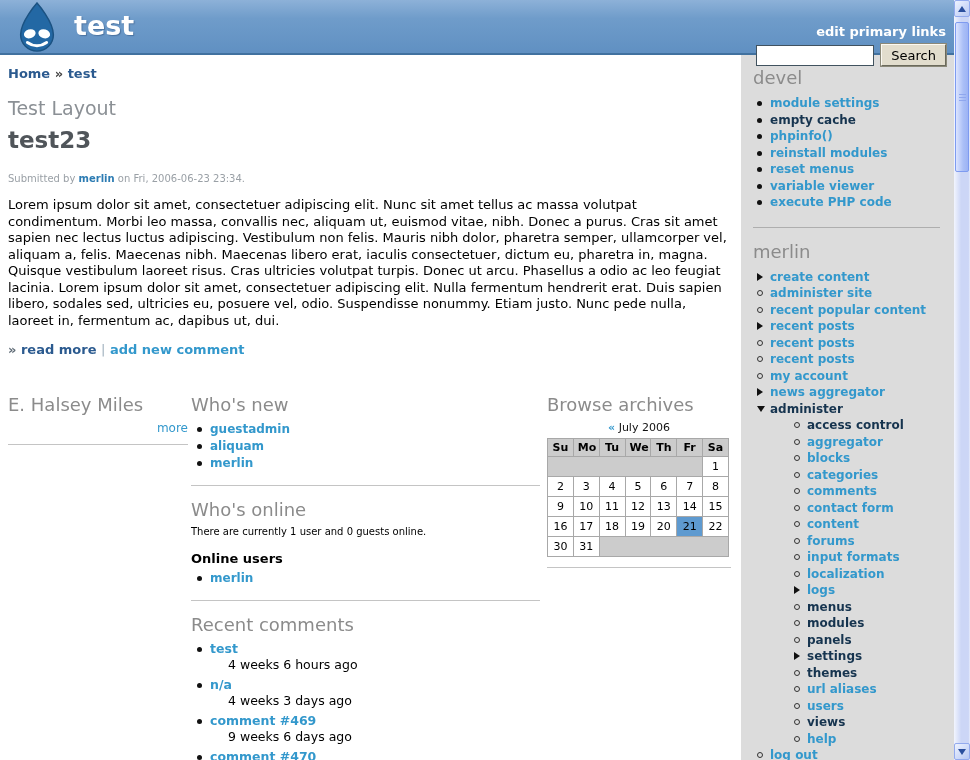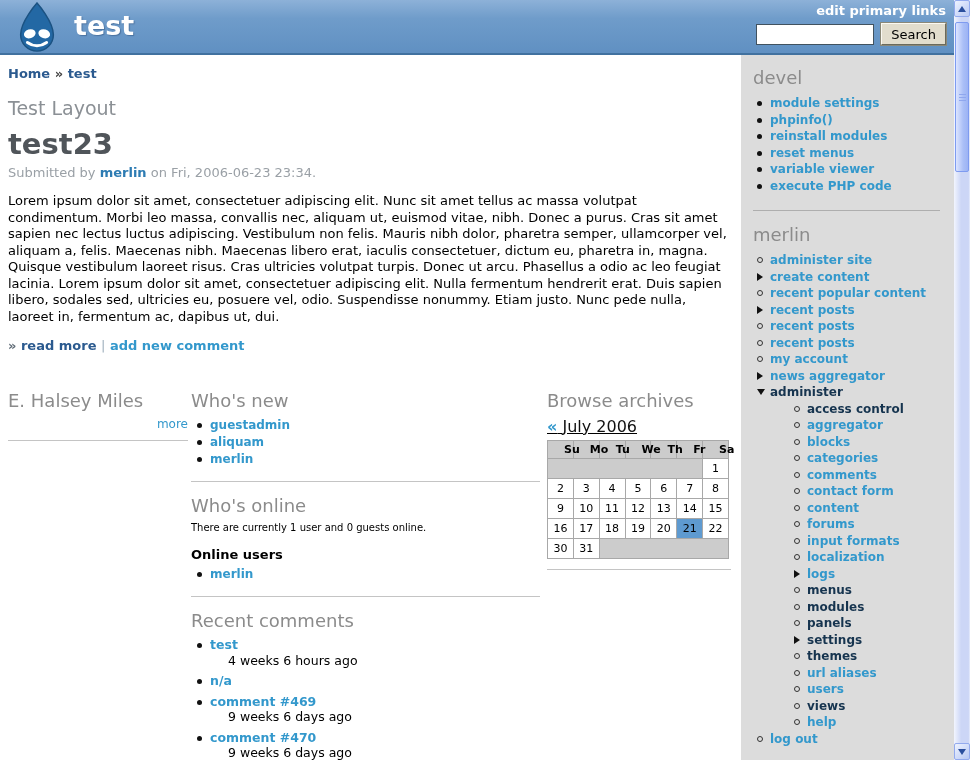--- a/index.html
+++ b/index.html
@@ -19,41 +19,41 @@
   .header{
     height:55px;position:relative;
     background:linear-gradient(var(--header-top), #6f9cca 35%, var(--header-bottom));
     border-bottom:2px solid var(--header-border);
   }
   .logo{position:absolute;left:8px;top:2px;}
   .site-name{
     position:absolute;left:74px;top:10px;color:#fff;font-size:27px;font-weight:bold;
     text-shadow:1px 1px 1px rgba(20,50,90,.35);
   }
-  .header-right{position:absolute;right:8px;top:3px;text-align:right;}
+  .header-right{position:absolute;right:8px;top:24px;text-align:right;}
   .edit-links{color:#fff;font-weight:bold;font-size:13px;display:block;margin-bottom:5px;cursor:pointer;}
   .search-row{display:flex;gap:7px;justify-content:flex-end;align-items:center;}
   .search-input{width:118px;height:21px;border:1px solid #41525f;font-size:12px;padding:1px 3px;font-family:inherit;}
   .search-btn{
     height:22px;font-size:13px;padding:0 9px;color:#000;font-family:inherit;
     background:#e2ddcd;border:1px solid;border-color:#fbf9f2 #6b6a5c #6b6a5c #fbf9f2;
     box-shadow:0 0 0 1px #8a8878;cursor:pointer;
   }
 
   
   .content-wrap{display:flex;align-items:stretch;min-height:705px;}
   .main{flex:1;min-width:0;padding:0 8px;}
   .sidebar{width:213px;flex:none;background:var(--sidebar-bg);padding:8px 8px 8px 12px;min-height:705px;}
 
   
   .breadcrumb{margin:11px 0 0 0;font-size:13px;font-weight:bold;color:#444;}
   .bc-link{color:var(--navy);cursor:pointer;}
   .section-title{margin:16px 0 0 0;font-size:19px;color:#8b9095;font-weight:normal;}
-  .node-title{margin:8px 0 4px 0;font-size:29px;color:#50555a;font-weight:bold;}
-  .submitted{font-size:13px;color:#9aa0a6;}
+  .node-title{margin:8px 0 20px 0;font-size:23px;color:#50555a;font-weight:bold;}
+  .submitted{font-size:10px;color:#9aa0a6;}
   .submitted .author{color:#2d7cb3;font-weight:bold;cursor:pointer;}
   .body-text{margin:13px 0 0 0;font-size:13px;line-height:16.5px;}
   .node-links{margin:13px 0 0 0;font-size:13px;font-weight:bold;}
   .node-links .marker{color:#5f6b76;}
   .node-links .pipe{color:#9fb0bd;font-weight:normal;}
   .read-more{color:var(--navy);cursor:pointer;}
   .add-comment{color:var(--link);cursor:pointer;}
 
   .row3{display:flex;align-items:flex-start;margin:37px 0 0 0;}
   .col-left{width:180px;flex:none;}
@@ -78,25 +78,25 @@
   ul.comments .age{font-weight:normal;color:#000;margin-left:31px;}
 
   
   .mk{display:inline-block;width:13px;}
   .mk-disc::before{content:'';display:inline-block;width:5px;height:5px;background:#111;border-radius:50%;margin-bottom:1px;}
   .mk-circle::before{content:'';display:inline-block;width:4px;height:4px;border:1px solid #333;border-radius:50%;margin-bottom:1px;}
   .mk-right::before{content:'';display:inline-block;width:0;height:0;border-left:6px solid #111;border-top:4px solid transparent;border-bottom:4px solid transparent;}
   .mk-down::before{content:'';display:inline-block;width:0;height:0;border-top:6px solid #111;border-left:4px solid transparent;border-right:4px solid transparent;margin-bottom:1px;}
 
   
-  .cal-header{font-size:16px;margin:3px 0 4px 0;text-decoration:underline;}
+  .cal-header{text-align:center;font-size:11px;margin:3px 0 4px 0;}
   .cal-prev{color:var(--link);font-weight:bold;cursor:pointer;}
   .cal-month{color:#111;}
   table.cal{border-collapse:collapse;width:182px;font-size:11px;table-layout:fixed;}
-  table.cal th{background:#ccc;border:1px solid #a8a8a8;padding:2px 16px;font-size:11px;text-align:center;}
+  table.cal th{background:#ccc;border:1px solid #a8a8a8;padding:2px 4px;font-size:11px;text-align:center;}
   table.cal td{border:1px solid #a8a8a8;text-align:center;padding:3px 0;height:20px;}
   td.c-empty{background:#ccc;}
   td.c-selected{background:var(--selected-day);}
   .col-cal .divider{margin-top:10px;}
 
   
   .sb-title{font-size:18px;color:var(--title-gray);font-weight:normal;margin:4px 0 7px 0;}
   ul.menu{list-style:none;margin:0;padding:0 0 0 4px;}
   ul.menu li{line-height:16.5px;font-size:12px;font-weight:bold;}
   ul.menu ul.sub{list-style:none;margin:0;padding:0 0 0 37px;}
@@ -187,21 +187,21 @@
           <div class="online-status">There are currently 1 user and 0 guests online.</div>
           <div class="online-sub">Online users</div>
           <ul class="plain" id="online-users-list">
               <li><span class="mk mk-disc"></span><span class="link">merlin</span></li>
             </ul>
           <hr class="divider">
 
           <div class="btitle">Recent comments</div>
           <ul class="comments" id="recent-comments-list">
               <li><span class="mk mk-disc"></span><span class="link">test</span><div class="age">4 weeks 6 hours ago</div></li>
-              <li><span class="mk mk-disc"></span><span class="link">n/a</span></li>
+              <li><span class="mk mk-disc"></span><span class="link">n/a</span><div class="age">4 weeks 3 days ago</div></li>
               <li><span class="mk mk-disc"></span><span class="link">comment #469</span><div class="age">9 weeks 6 days ago</div></li>
               <li><span class="mk mk-disc"></span><span class="link">comment #470</span><div class="age">9 weeks 6 days ago</div></li>
             </ul>
         </div>
 
         <div class="col-cal">
           <div class="btitle">Browse archives</div>
           <div class="cal-header">
             <span class="cal-prev">«</span>
             <span class="cal-month">July 2006</span>
@@ -259,31 +259,32 @@
           </table>
           <hr class="divider">
         </div>
       </div>
     </div>
 
     <div class="sidebar">
       <div class="sb-title">devel</div>
       <ul class="menu" id="devel-list">
           <li><span class="mk mk-disc"></span><span class="link">module settings</span></li>
+          <li><span class="mk mk-disc"></span><span class="visited">empty cache</span></li>
           <li><span class="mk mk-disc"></span><span class="link">phpinfo()</span></li>
           <li><span class="mk mk-disc"></span><span class="link">reinstall modules</span></li>
           <li><span class="mk mk-disc"></span><span class="link">reset menus</span></li>
           <li><span class="mk mk-disc"></span><span class="link">variable viewer</span></li>
           <li><span class="mk mk-disc"></span><span class="link">execute PHP code</span></li>
         </ul>
       <hr class="divider">
       <div class="sb-title">merlin</div>
       <ul class="menu" id="merlin-menu">
+          <li><span class="mk mk-right"></span><span class="link">create content</span></li>
           <li><span class="mk mk-circle"></span><span class="link">administer site</span></li>
-          <li><span class="mk mk-right"></span><span class="link">create content</span></li>
           <li><span class="mk mk-circle"></span><span class="link">recent popular content</span></li>
           <li><span class="mk mk-right"></span><span class="link">recent posts</span></li>
           <li><span class="mk mk-circle"></span><span class="link">recent posts</span></li>
           <li><span class="mk mk-circle"></span><span class="link">recent posts</span></li>
           <li><span class="mk mk-circle"></span><span class="link">my account</span></li>
           <li><span class="mk mk-right"></span><span class="link">news aggregator</span></li>
           <li><span class="mk mk-down"></span><span class="visited">administer</span><ul class="sub">
               <li><span class="mk mk-circle"></span><span class="visited">access control</span></li>
               <li><span class="mk mk-circle"></span><span class="link">aggregator</span></li>
               <li><span class="mk mk-circle"></span><span class="link">blocks</span></li>

